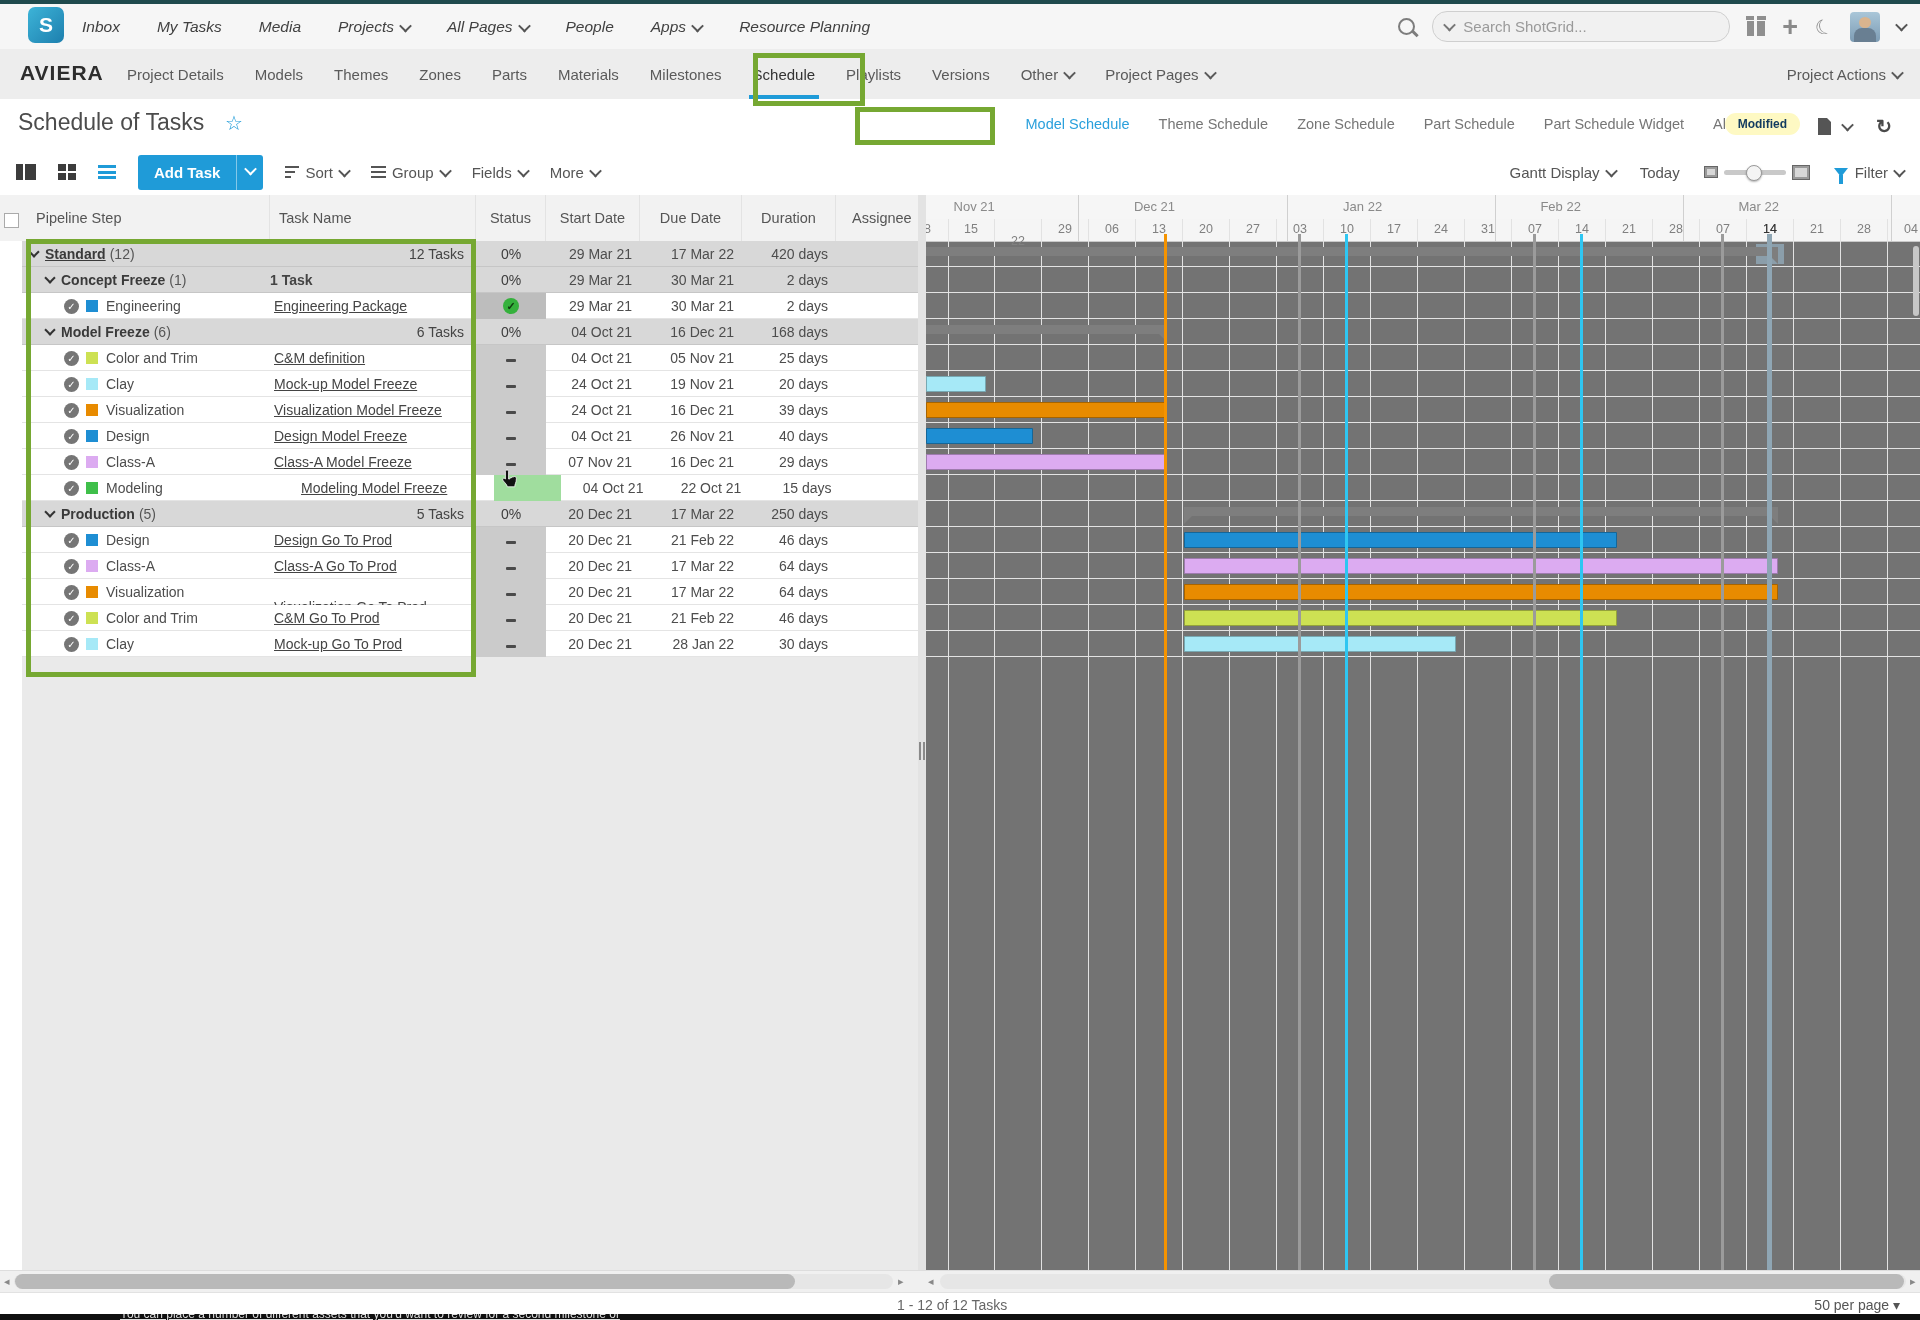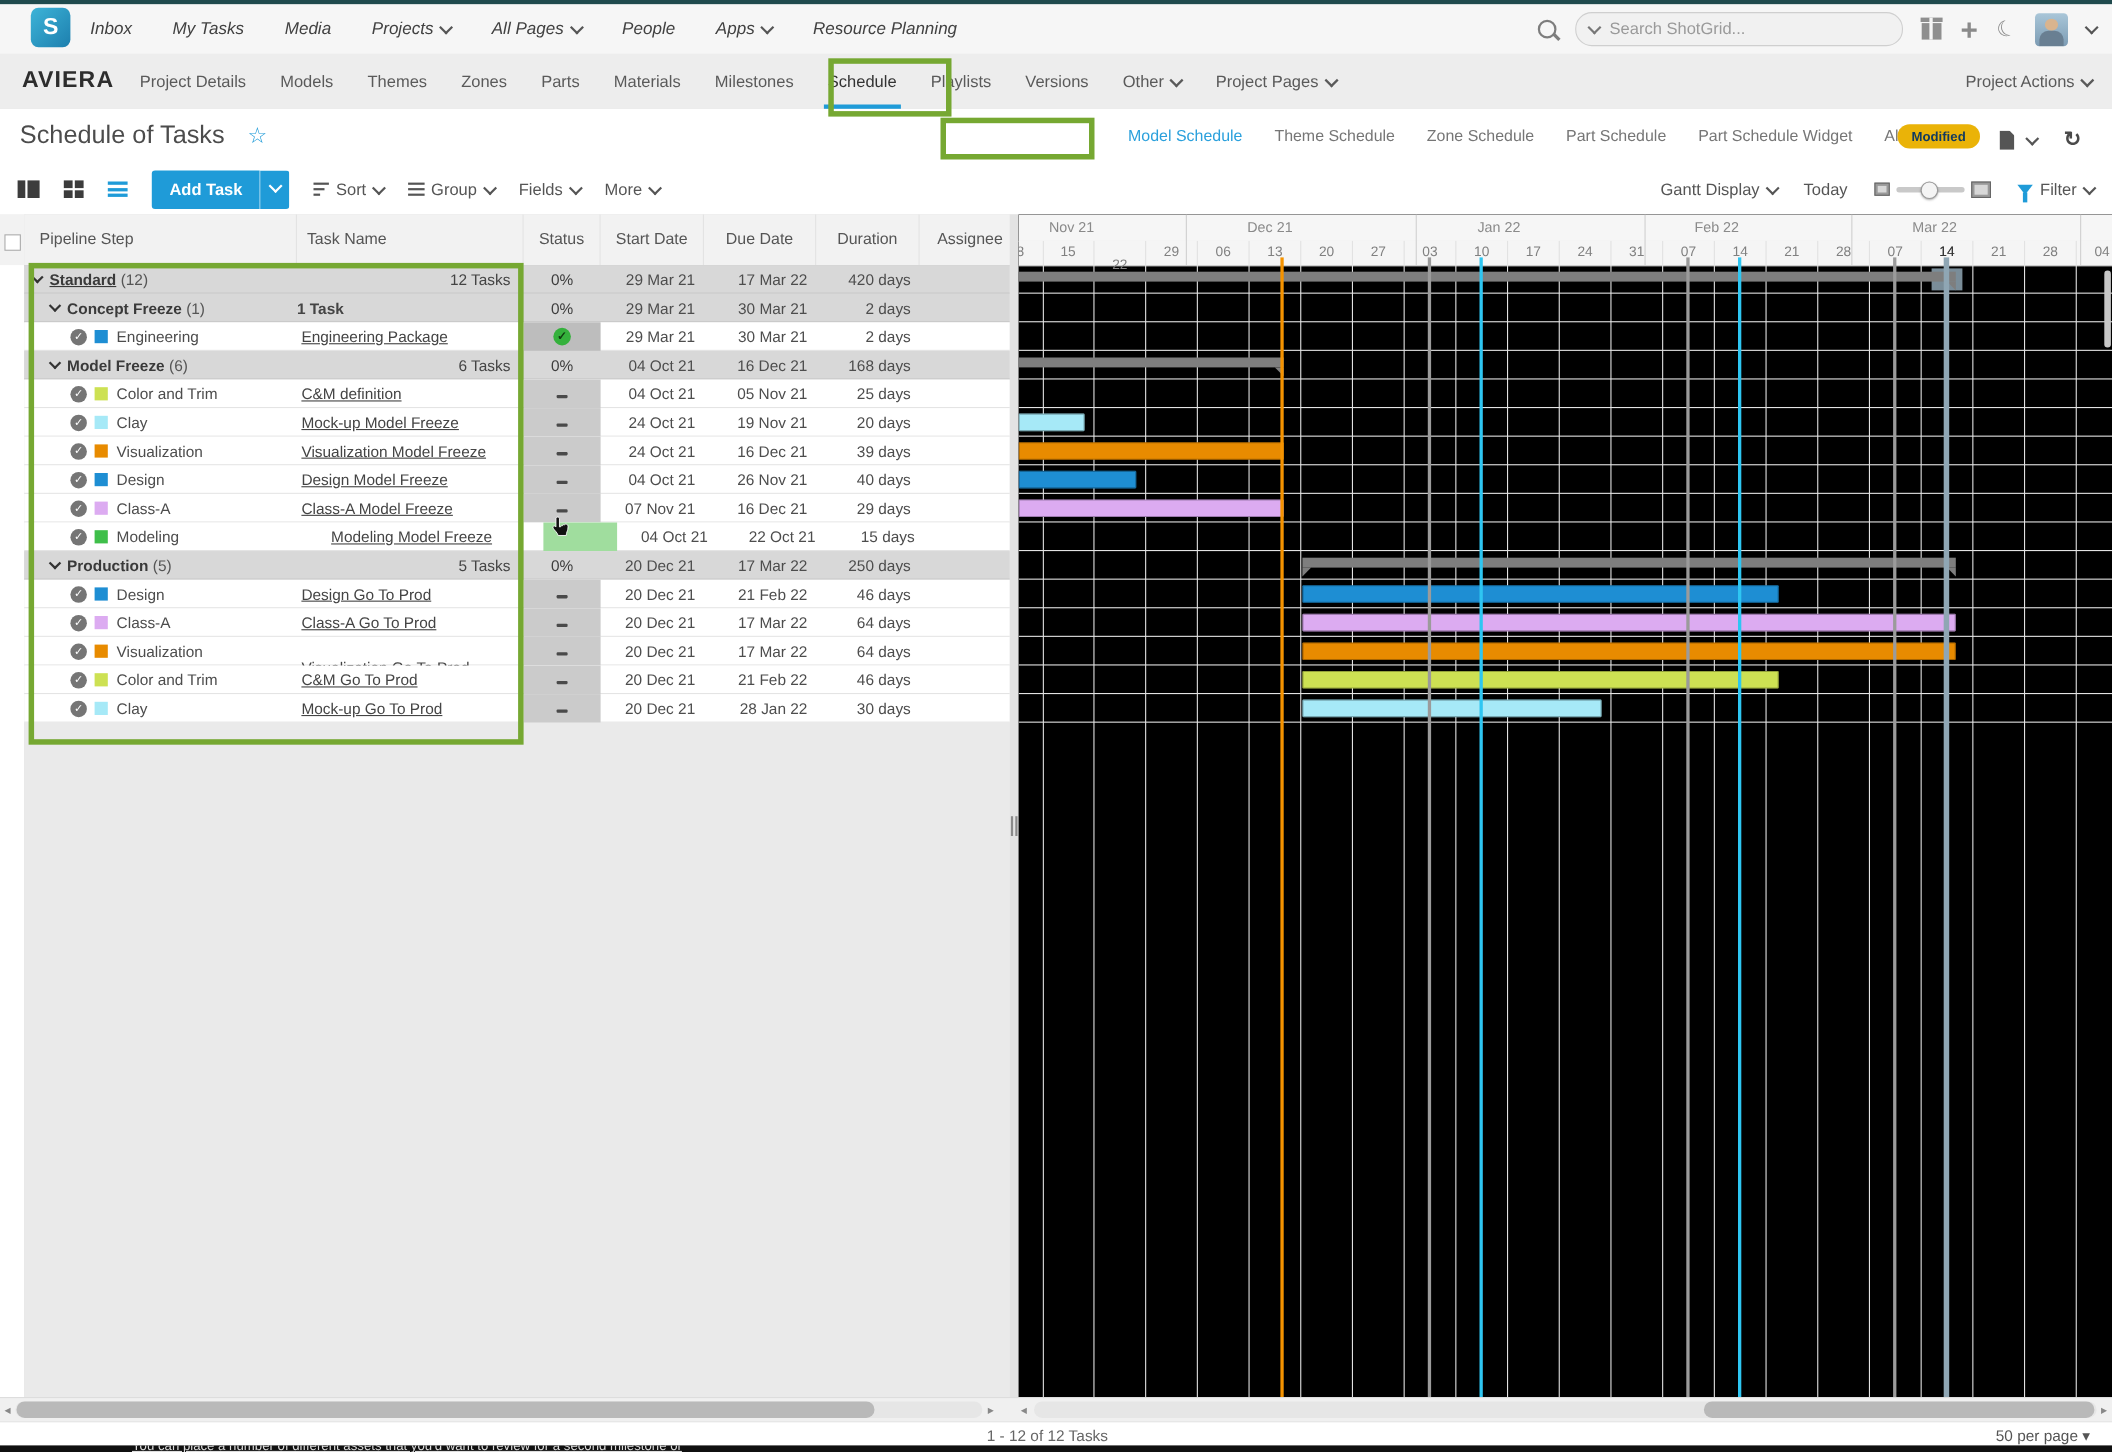--- a/index.html
+++ b/index.html
@@ -39,21 +39,21 @@
   .ptab.active{color:#333;}
   .ptab.active:after{content:"";position:absolute;left:-4px;right:-4px;bottom:0;height:4px;background:#1f9bd8;}
   #projactions{right:18px;top:0;height:50px;display:flex;align-items:center;font-size:15px;color:#5a5a5a;}
   
   #titlerow{left:0;top:99px;width:1920px;height:50px;background:#fff;}
   #pagetitle{left:18px;top:10px;font-size:23px;color:#4c4c4c;}
   #favstar{left:225px;top:12px;font-size:20px;color:#1f9bd8;}
   #subtabs{right:150px;top:0;height:50px;display:flex;align-items:center;gap:29px;}
   .stab{font-size:14.5px;color:#767676;cursor:pointer;white-space:nowrap;}
   .stab.active{color:#2aa0dc;}
-  #modbadge{right:120px;top:14px;background:#eab308;color:#113a5f;font-size:12px;font-weight:bold;
+  #modbadge{right:120px;top:14px;background:#fef9c3;color:#113a5f;font-size:12px;font-weight:bold;
             padding:4px 13px;border-radius:11px;}
   .fileicon{position:relative;width:13px;height:17px;background:#555;}
   .fileicon:before{content:"";position:absolute;right:-1px;top:-1px;border:3px solid #fff;border-left-color:transparent;border-bottom-color:transparent;}
   #pgicons{right:28px;top:16px;display:flex;align-items:center;gap:10px;color:#555;}
   .refresh{font-size:19px;color:#4a4a4a;font-weight:bold;}
   
   #toolbar{left:0;top:149px;width:1920px;height:46px;background:#fff;border-bottom:1px solid #ddd;}
   #tb-left{left:16px;top:0;height:46px;display:flex;align-items:center;gap:22px;}
   .paneicon{display:inline-flex;gap:2px;}
   .paneicon b{width:7px;height:16px;background:#3c3c3c;}
@@ -108,21 +108,21 @@
   .tlink{text-decoration:underline;color:#444;}
   .statuscell{justify-content:center;}
   .dash{width:10px;height:3px;background:#4a4a4a;border-radius:1px;margin-top:4px;}
   .donecirc{width:16px;height:16px;border-radius:50%;background:#35b13c;color:#103c10;font-size:11px;
             font-weight:bold;line-height:16px;text-align:center;}
   #tfill{left:22px;top:462px;width:896px;height:613px;background:#eaeaea;}
   #splitter{left:918px;top:0;width:8px;height:1075px;background:#e3e3e3;border-right:1px solid #ccc;}
   #splith{left:919px;top:547px;width:6px;height:18px;display:flex;gap:2px;}
   #splith i{width:2px;height:18px;background:#8a8a8a;}
   
-  #gantt{left:926px;top:0;width:994px;height:1075px;background:#000000;overflow:hidden;}
+  #gantt{left:926px;top:0;width:994px;height:1075px;background:#737373;overflow:hidden;}
   #mband{position:absolute;left:0;top:0;width:994px;height:24px;background:#f6f6f6;border-bottom:1px solid #ddd;}
   #tband{position:absolute;left:0;top:24px;width:994px;height:22px;background:#f5f5f5;border-bottom:1px solid #c9c9c9;}
   .mlabel{position:absolute;top:4px;font-size:13px;color:#8a8a8a;transform:translateX(-50%);}
   .tick{position:absolute;top:3px;font-size:12.5px;color:#808080;transform:translateX(-50%);}
   .gridv{position:absolute;top:24px;bottom:0;width:1px;background:#e2e2e2;}
   .mbound{position:absolute;top:0;height:46px;width:1px;background:#d0d0d0;}
   .gridh{position:absolute;left:0;width:994px;height:1px;background:#e3e3e3;}
   .gbar{position:absolute;height:16px;border-radius:1px;box-shadow:inset 0 0 0 1px rgba(0,0,0,.28);}
   .gsum{position:absolute;height:9px;background:#7e7e7e;}
   .gnotch{position:absolute;width:0;height:0;}

